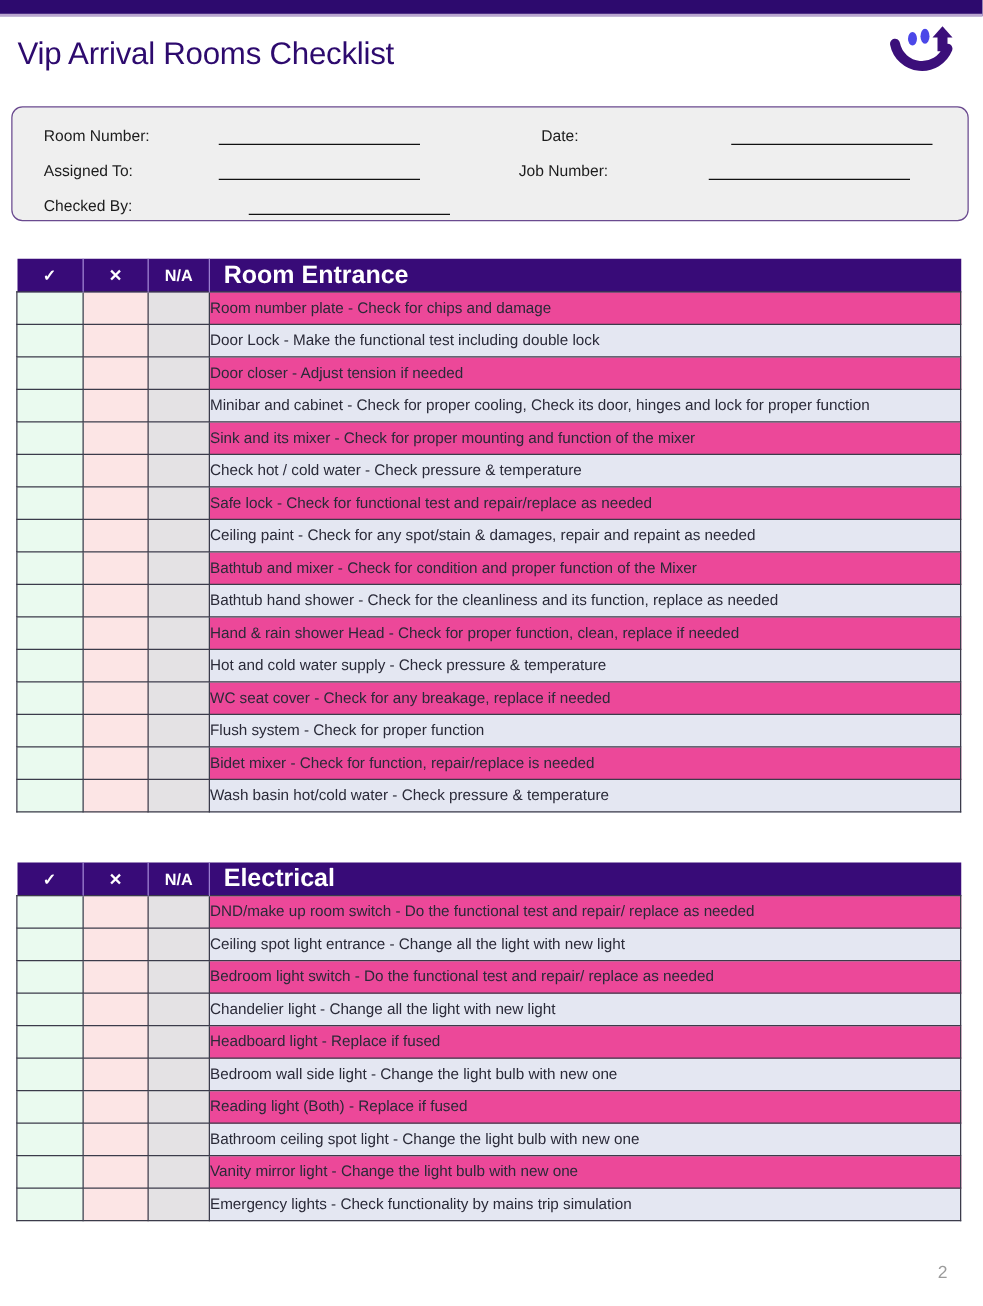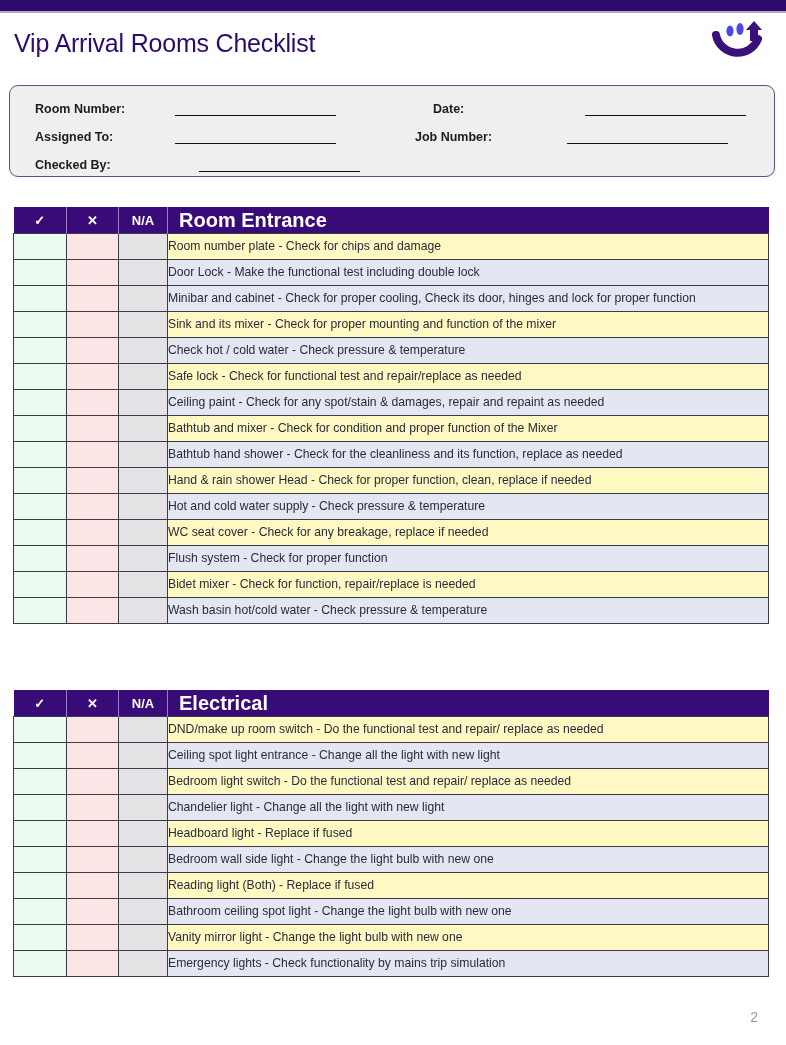--- a/index.html
+++ b/index.html
@@ -54,21 +54,20 @@
   .infobox {
     position: absolute;
     left: 9px;
     top: 85px;
     width: 766px;
     height: 92px;
     box-sizing: border-box;
     background: #efefef;
     border: 1.5px solid #6a4a8f;
     border-radius: 9px;
-    font-weight: bold;
   }
   .info-field {
     position: absolute;
     height: 18px;
     display: flex;
     align-items: flex-end;
   }
   .info-label {
     font-size: 12.5px;
     color: #1c1c1c;
@@ -138,21 +137,21 @@
     height: 25px;
     font-size: 12.2px;
     color: #2a2a38;
   }
   td.cell-check { background: #eafaef; }
   td.cell-x     { background: #fce5e5; }
   td.cell-na    { background: #e4e2e4; }
   td.cell-item  {
     padding: 4px 8px 4px 10px;
     line-height: 15px;
-    background: #fef9c3;
+    background: #ec4899;
   }
   tr.alt td.cell-item { background: #e4e7f2; margin-top: 42px; }
 
   
   .page-num {
     position: absolute;
     right: 28px;
     bottom: 20px;
     font-size: 14px;
     color: #9b9b9b;
@@ -221,20 +220,26 @@
           <td class="cell-x"></td>
           <td class="cell-na"></td>
           <td class="cell-item">Room number plate - Check for chips and damage</td>
         </tr>
         <tr class="alt">
           <td class="cell-check"></td>
           <td class="cell-x"></td>
           <td class="cell-na"></td>
           <td class="cell-item">Door Lock - Make the functional test including double lock</td>
         </tr>
+        <tr>
+          <td class="cell-check"></td>
+          <td class="cell-x"></td>
+          <td class="cell-na"></td>
+          <td class="cell-item">Door closer - Adjust tension if needed</td>
+        </tr>
         <tr class="alt">
           <td class="cell-check"></td>
           <td class="cell-x"></td>
           <td class="cell-na"></td>
           <td class="cell-item">Minibar and cabinet - Check for proper cooling, Check its door, hinges and lock for proper function</td>
         </tr>
         <tr>
           <td class="cell-check"></td>
           <td class="cell-x"></td>
           <td class="cell-na"></td>

